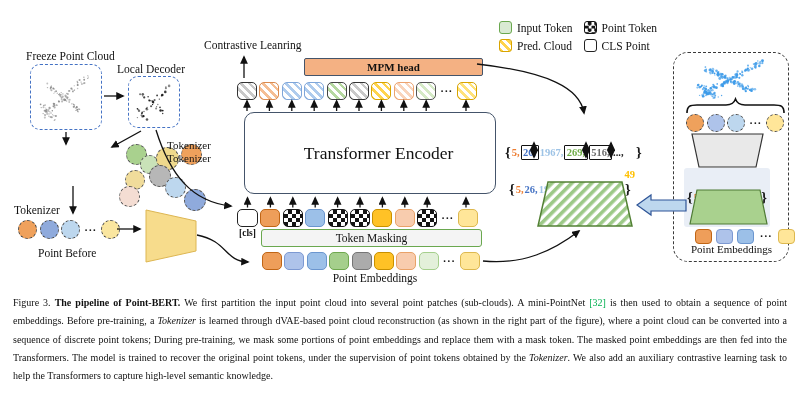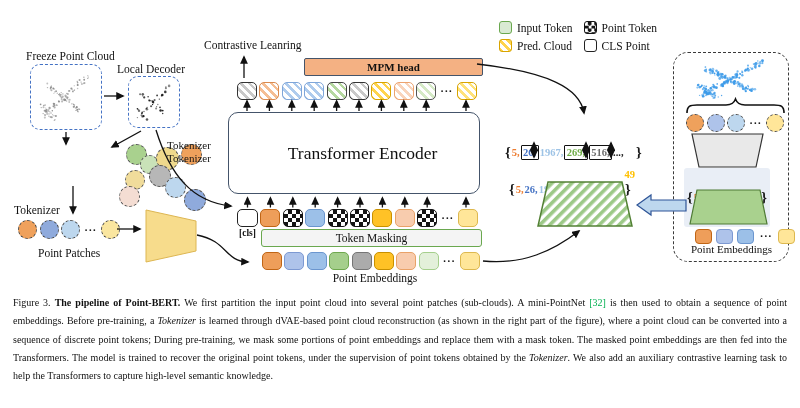--- a/index.html
+++ b/index.html
@@ -261,21 +261,21 @@
       <div class="clus" style="left: 119px; top: 186px; width: 21px; height: 21px; background: rgb(244, 221, 211);"></div>
     </div>
   <div class="abs lbl" style="left:14px;top:204px;">Tokenizer</div>
   <div class="abs crow" style="left:18px;top:220px;">
       <span class="circ cc-orange"></span>
       <span class="circ cc-slate"></span>
       <span class="circ cc-lightblue"></span>
       <span class="dots">···</span>
       <span class="circ cc-yellow"></span>
     </div>
-  <div class="abs lbl" style="left:38px;top:247px;">Point Patches</div>
+  <div class="abs lbl" style="left:38px;top:247px;">Point Before</div>
   <div class="abs lbl-c" style="left:146px;top:218px;width:50px;font-size:10.5px;font-weight:bold;line-height:13px;">
     <div>Mini-</div>
     <div>PointNet</div>
   </div>
   <div class="abs lbl-c" style="left:158px;top:139px;width:62px;font-size:11px;line-height:13px;">
     <div>Tokenizer</div>
     <div>Tokenizer</div>
   </div>
 
   <div class="abs lbl" style="left:204px;top:39px;">Contrastive Leanring</div>
@@ -288,21 +288,21 @@
       <span class="token t-sblue"></span>
       <span class="token t-sblue"></span>
       <span class="token t-sgreen"></span>
       <span class="token t-sgray"></span>
       <span class="token t-sgold"></span>
       <span class="token t-speach"></span>
       <span class="token t-sgreenlight"></span>
       <span class="dots">···</span>
       <span class="token t-syellow"></span>
     </div>
-  <div class="abs bar encoder" style="left:228px;top:112px;width:252px;height:82px;padding-left:17px;">
+  <div class="abs bar encoder" style="left:244px;top:112px;width:252px;height:82px;padding-left:17px;">
     <span>Transformer Encoder</span>
   </div>
   <div class="abs trow" style="left:237px;top:209px;">
       <span class="token t-cls"></span>
       <span class="token t-orange"></span>
       <span class="token t-masked"></span>
       <span class="token t-blue"></span>
       <span class="token t-masked"></span>
       <span class="token t-masked"></span>
       <span class="token t-gold"></span>

